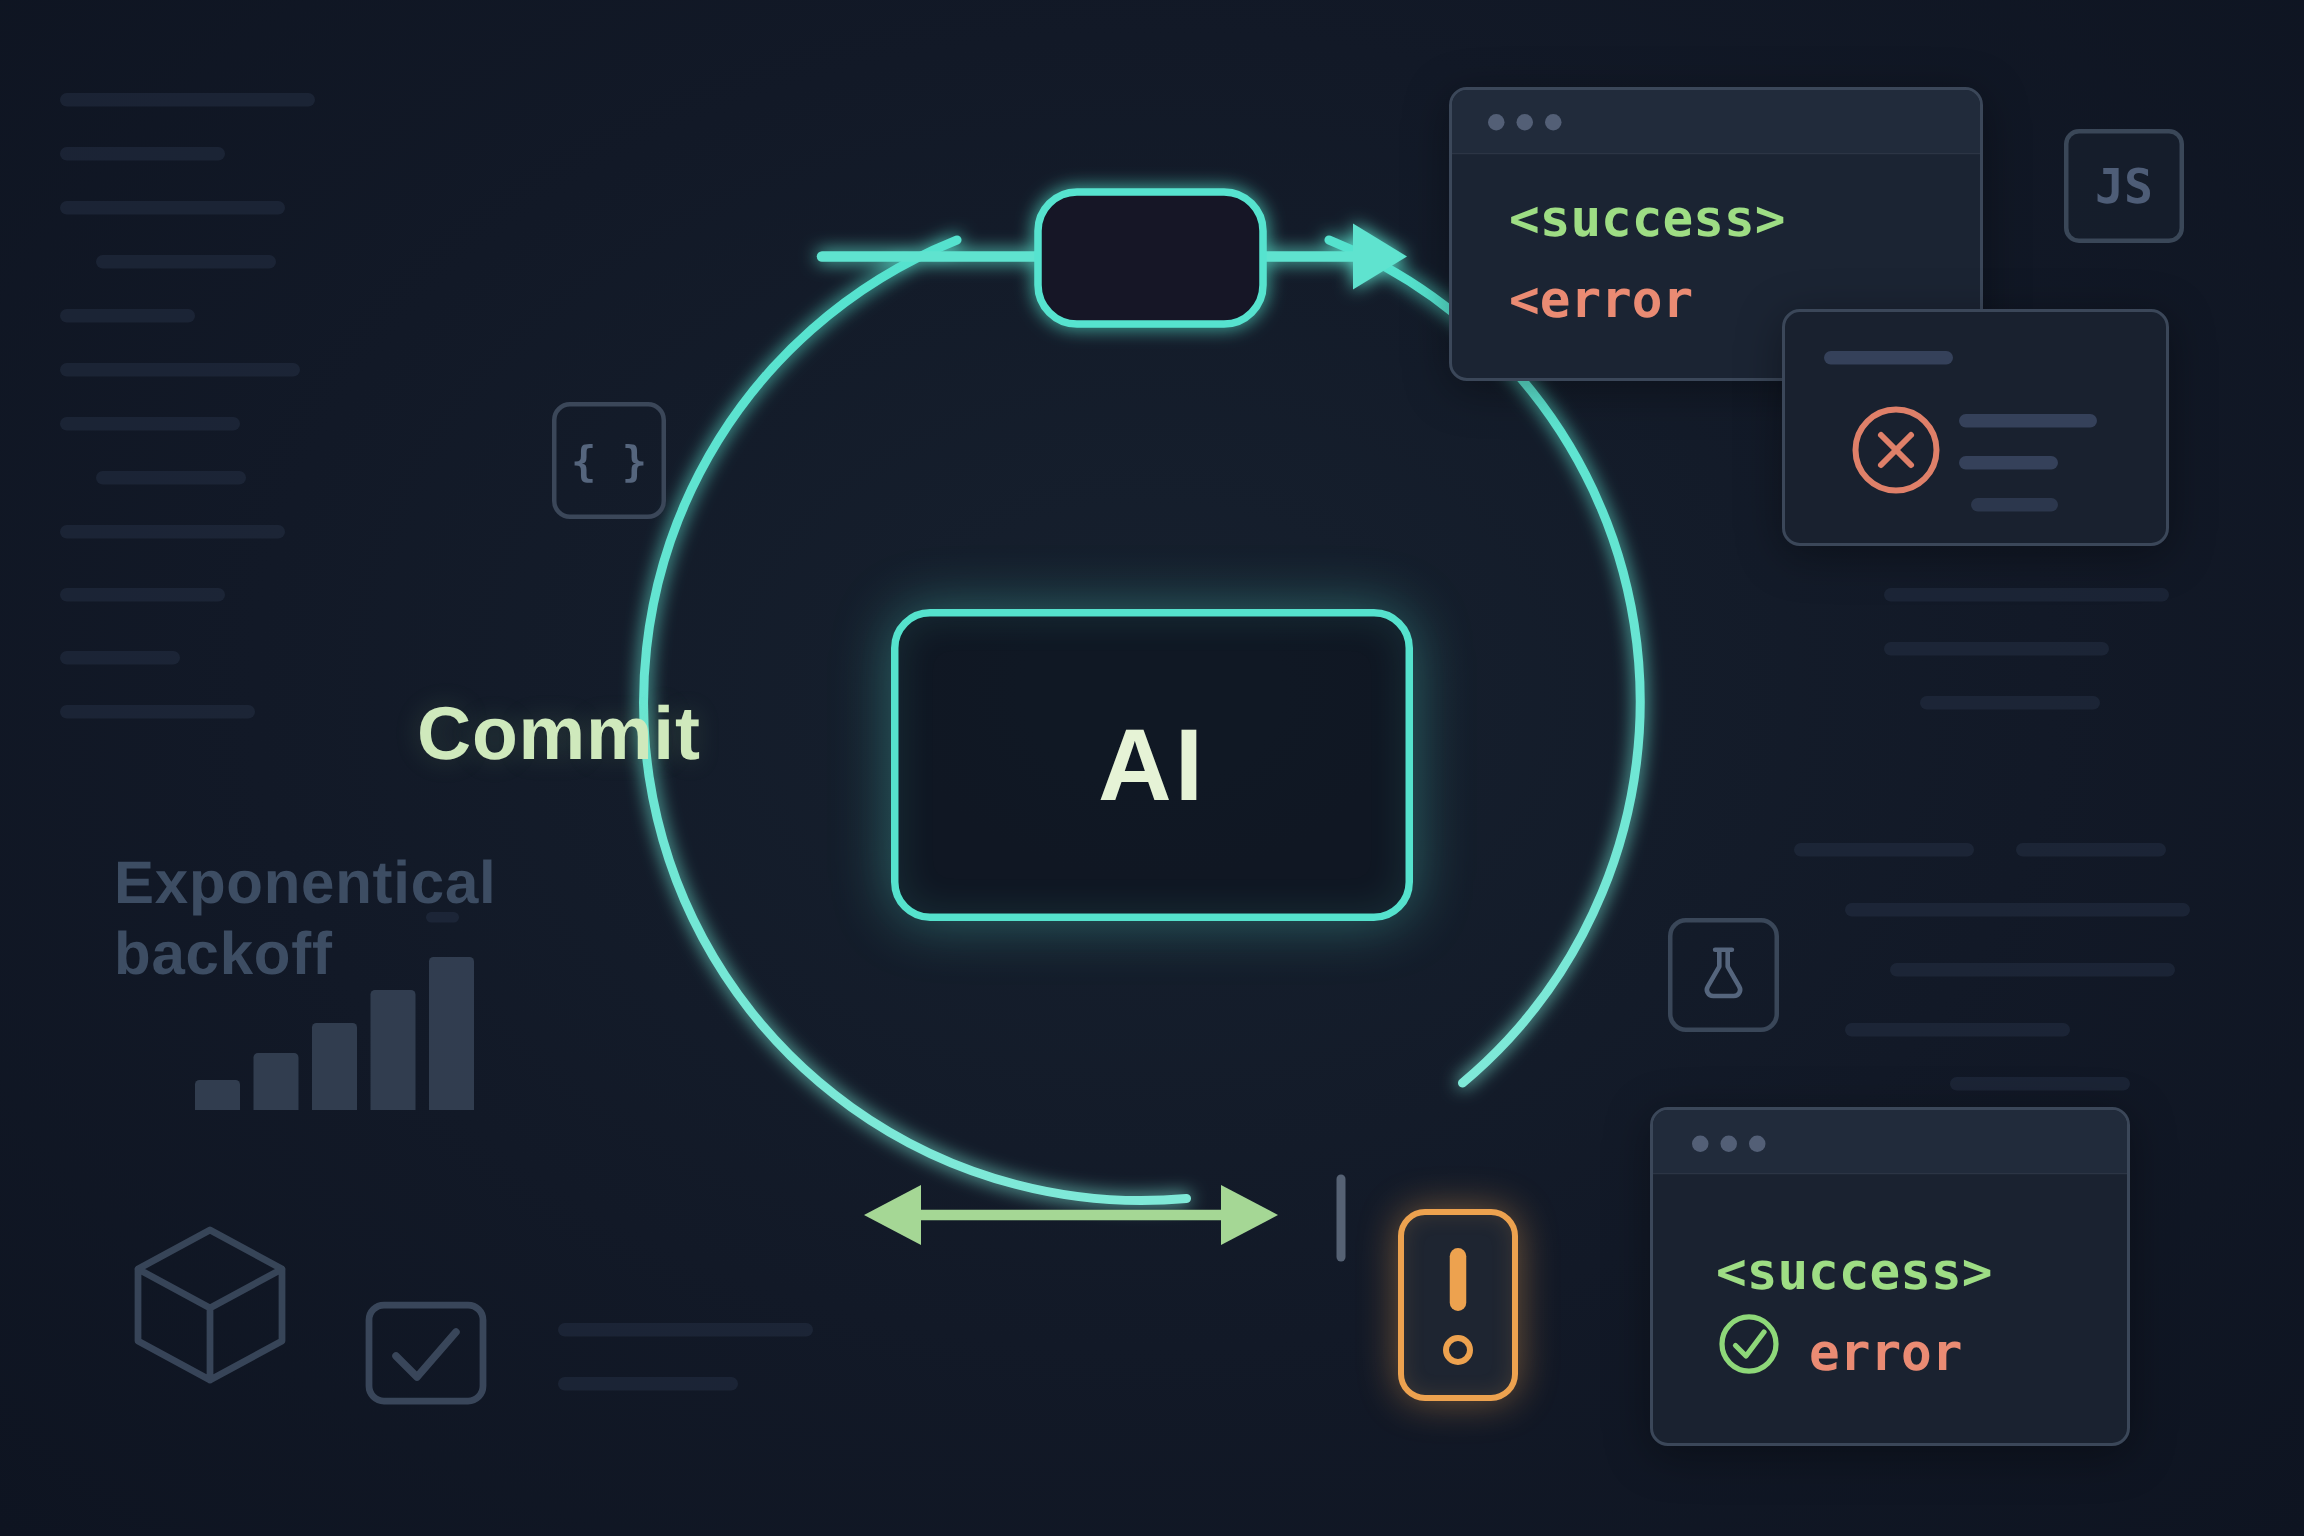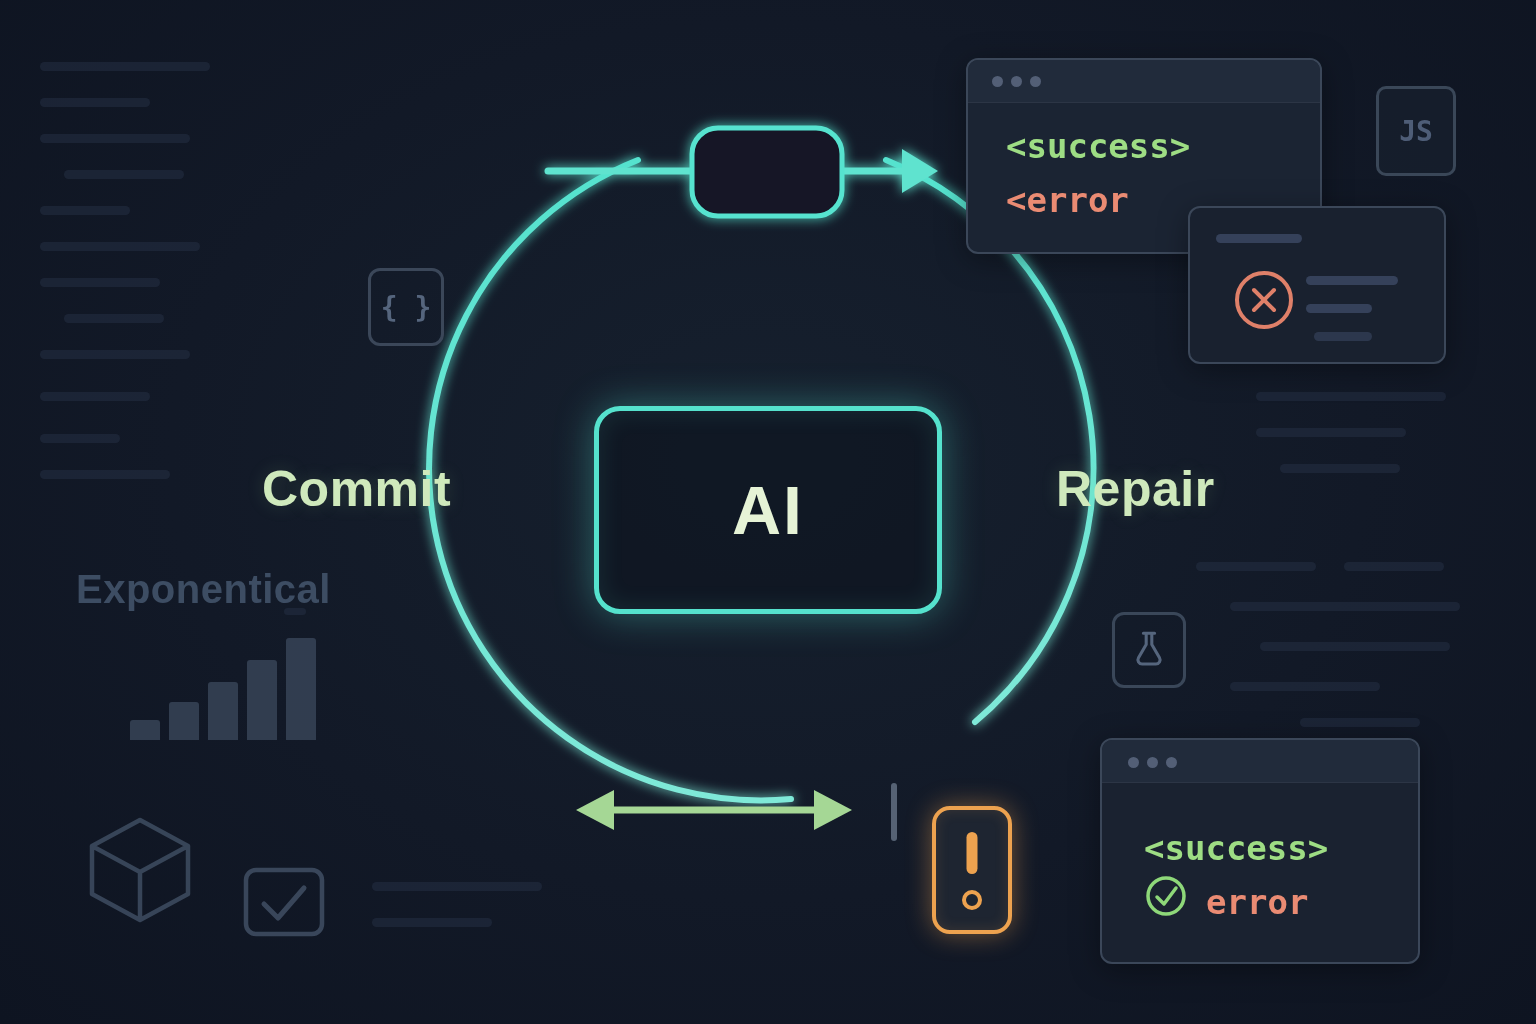--- a/index.html
+++ b/index.html
@@ -41,24 +41,24 @@
   .code.green{color:#9edd84;}
   .code.red{color:#ea8b73;}
 
   #win-top{left:966px;top:58px;width:356px;height:196px;}
   #win-top .line1{left:38px;top:66px;}
   #win-top .line2{left:38px;top:120px;}
 
   #card-error{left:1188px;top:206px;width:258px;height:158px;background:#19212f;}
   .cskel{position:absolute;height:9px;border-radius:5px;background:#35415a;}
 
-  #js-badge{position:absolute;left:1376px;top:86px;width:80px;height:90px;box-sizing:border-box;
+  #js-badge{position:absolute;left:1376px;top:86px;width:80px;height:76px;box-sizing:border-box;
     border:3px solid #3a4758;border-radius:10px;background:rgba(26,35,49,.5);
     display:flex;align-items:center;justify-content:center;
-    font-size:28px;font-weight:700;color:#4e5d77;font-family:"DejaVu Sans Mono",monospace;}
+    font-size:32px;font-weight:700;color:#4e5d77;font-family:"DejaVu Sans Mono",monospace;}
   #braces{position:absolute;left:368px;top:268px;width:76px;height:78px;box-sizing:border-box;
     border:3px solid #3b4759;border-radius:12px;display:flex;align-items:center;justify-content:center;
     font-size:28px;font-weight:700;color:#55657d;font-family:"DejaVu Sans Mono",monospace;}
   #flask{position:absolute;left:1112px;top:612px;width:74px;height:76px;box-sizing:border-box;
     border:3px solid #3a4759;border-radius:12px;display:flex;align-items:center;justify-content:center;}
 
   #backoff{position:absolute;left:76px;top:542px;font-size:40px;font-weight:700;
     color:#3d4d63;line-height:47px;letter-spacing:.5px;margin-top:24px;}
 
   #bar-chart{position:absolute;left:130px;top:614px;width:210px;height:126px;
@@ -143,22 +143,21 @@
       <polygon points="852,810 814,790 814,830" fill="#a5d795"></polygon>
     </g>
 
     <line x1="894" y1="786" x2="894" y2="838" stroke="#566274" stroke-width="6" stroke-linecap="round"></line>
   </svg>
 
   <div class="center-box">
     <div class="l1">AI</div>
   </div>
 
-  <div class="label" style="left:262px;top:460px">Commit</div>
-  <div class="label" style="left:1056px;top:460px">Repair</div>
+  <div class="label" style="left:278px;top:460px">Commit</div>
 
   <div class="window" id="win-top">
     <div class="whead"></div>
     <div class="dots">
         <span></span>
         <span></span>
         <span></span>
       </div>
     <div class="code green line1">&lt;success&gt;</div>
     <div class="code red line2">&lt;error</div>
@@ -181,20 +180,21 @@
   <div id="braces">{ }</div>
 
   <div id="flask">
     <svg class="icon" width="40" height="42" viewBox="0 0 28 30">
       <path d="M10 3h8 M12 3v8l-5.5 9.5a3 3 0 0 0 2.6 4.5h9.8a3 3 0 0 0 2.6-4.5L16 11V3" fill="none" stroke="#55657d" stroke-width="2.2" stroke-linecap="round" stroke-linejoin="round"></path>
     </svg>
   </div>
 
   <div id="backoff">
     <div>Exponentical</div>
+    <div>backoff</div>
   </div>
 
   <div id="bar-chart">
       <div class="bar" style="height: 20px;"></div>
       <div class="bar" style="height: 38px;"></div>
       <div class="bar" style="height: 58px;"></div>
       <div class="bar" style="height: 80px;"></div>
       <div class="bar" style="height: 102px;"></div>
     </div>
 

